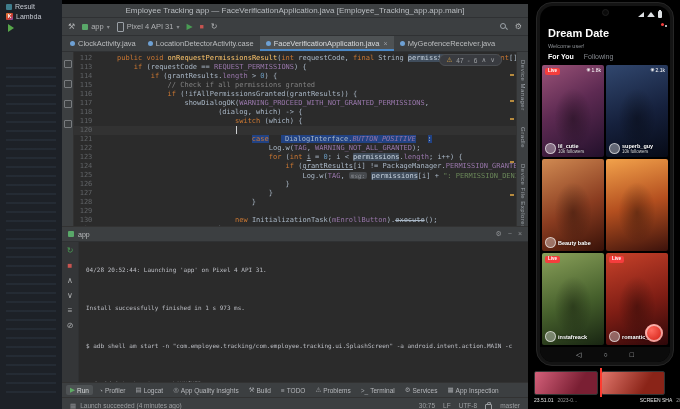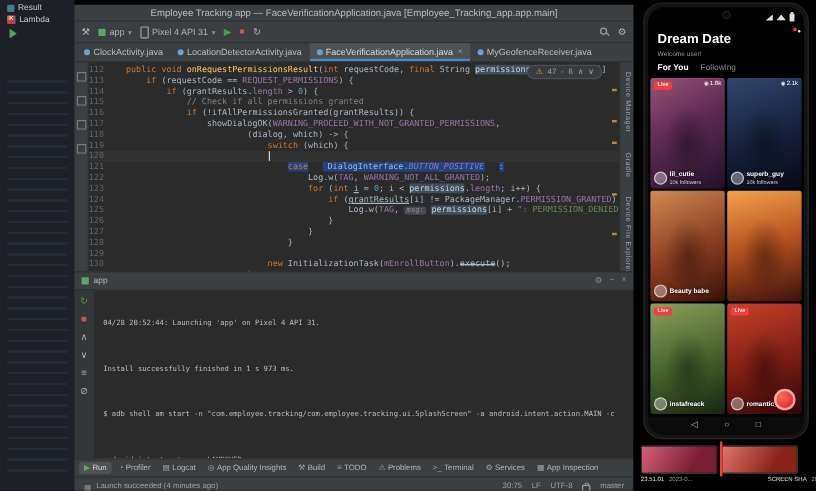--- a/index.html
+++ b/index.html
@@ -37,21 +37,21 @@
   .tab-dot{width:5px;height:5px;border-radius:50%;background:#6ea1d4;flex:0 0 auto;}
   .tab-close{color:#9a9da1;font-size:7px;margin-left:1px;}
   
   #main{flex:1 1 auto;display:flex;min-height:0;}
   #left-strip{flex:0 0 11px;background:#3c3f41;border-right:1px solid #323232;display:flex;flex-direction:column;align-items:center;padding-top:8px;gap:12px;}
   .strip-sq{width:6px;height:6px;border:1px solid #787b7e;border-radius:1px;}
   #editor{flex:1 1 auto;position:relative;background:#2b2b2b;overflow:hidden;}
   #code-lines{position:absolute;left:0;top:2px;right:0;font-family:"DejaVu Sans Mono",monospace;font-size:7px;line-height:9px;}
   .code-row{display:flex;height:9px;white-space:pre;}
   .code-row.cur{background:#323232;}
-  .gutter-num{flex:0 0 24px;text-align:left;padding-right:7px;color:#606366;}
+  .gutter-num{flex:0 0 24px;text-align:center;padding-right:19px;color:#606366;}
   .code-text{white-space:pre;}
   .caret{display:inline-block;width:1px;height:8px;background:#cfd1d3;margin-left:1px;vertical-align:text-top;}
   .seg-kw{color:#cc7832;}.seg-pl{color:#a9b7c6;}.seg-cn{color:#9876aa;}
   .seg-st{color:#6a8759;}.seg-cm{color:#808080;}.seg-num{color:#6897bb;}.seg-fn{color:#ffc66b;}
   .seg-hl{color:#c7d3df;background:rgba(90,120,152,.45);border-radius:1px;}
   .seg-und{color:#a9b7c6;text-decoration:underline;}
   .seg-dep{color:#a9b7c6;text-decoration:line-through;}
   .seg-hint{color:#8c9096;background:#46494d;border-radius:2px;padding:0 2px;font-size:6px;font-style:italic;}
   .seg-kwS{color:#cc7832;background:#214283;}.seg-plS{color:#a9b7c6;background:#214283;margin-left:12px;}
   .seg-cnS{color:#9876aa;font-style:italic;background:#214283;}
@@ -168,21 +168,21 @@
 
     <div id="tabbar">
   <div class="tab">
     <span class="tab-dot" style="background: rgb(110, 161, 212);"></span>
     <span>ClockActivity.java</span>
 
   </div>
 
   <div class="tab">
     <span class="tab-dot" style="background: rgb(110, 161, 212);"></span>
-    <span>LocationDetectorActivity.java</span>
+    <span>LocationDetectorActivity.case</span>
 
   </div>
 
   <div class="tab active">
     <span class="tab-dot" style="background: rgb(110, 161, 212);"></span>
     <span>FaceVerificationApplication.java</span>
     <span class="tab-close">×</span>
   </div>
 
   <div class="tab">

